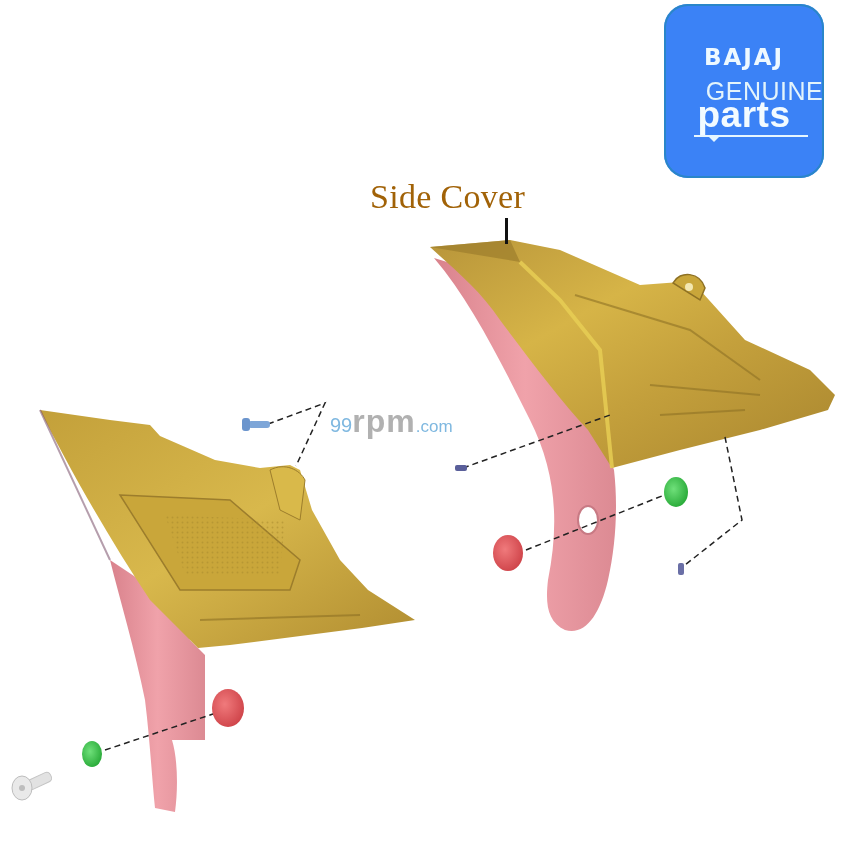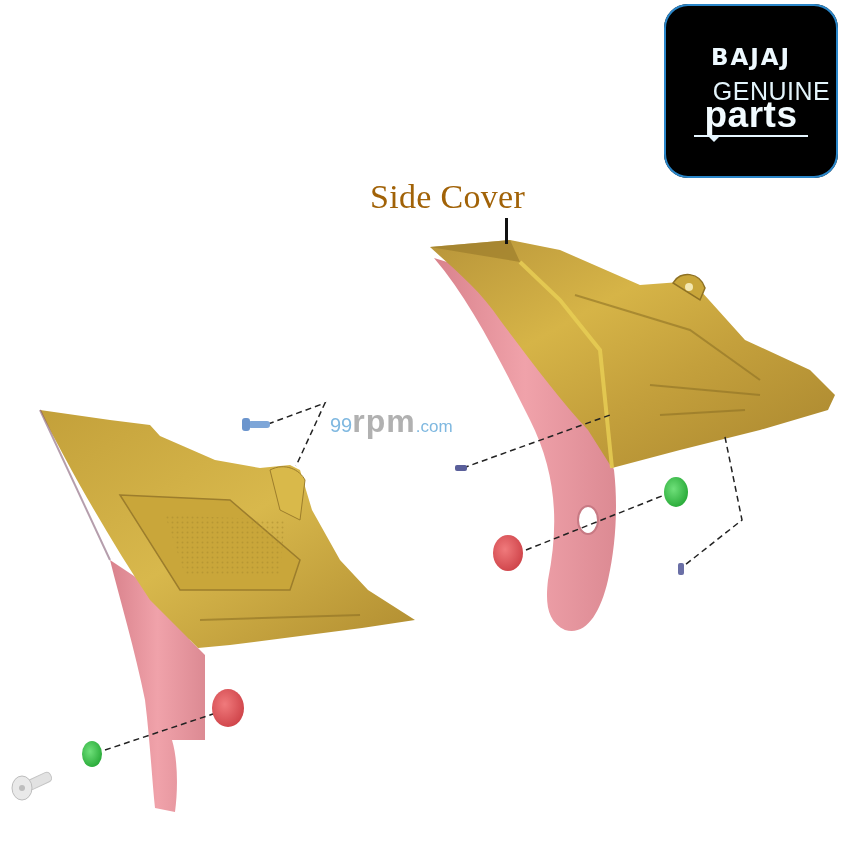--- a/index.html
+++ b/index.html
@@ -1,20 +1,20 @@
 <!DOCTYPE html>
 <html><head>
   <meta charset="utf-8">
   <style>
     html, body { margin: 0; padding: 0; background: #ffffff; }
     body { width: 842px; height: 842px; position: relative; overflow: hidden; font-family: "Liberation Sans", sans-serif; }
     .stage { position: absolute; left: 0; top: 0; width: 842px; height: 842px; }
     .logo {
-      position: absolute; left: 664px; top: 4px; width: 174px; height: 174px;
-      background: #000000; border-radius: 24px;
+      position: absolute; left: 664px; top: 4px; width: 160px; height: 174px;
+      background: #3b82f6; border-radius: 24px;
       box-shadow: inset 0 0 0 2px #2a86c9;
       color: #e6f6ff; text-align: center;
     }
     .logo .brand { position: absolute; left: 0; right: 0; top: 40px; font-family: "DejaVu Sans", sans-serif; font-weight: bold; font-size: 23px; letter-spacing: 2px; color: #eef9ff; }
     .logo .genuine { position: absolute; left: 0; right: 0; top: 73px; font-size: 25px; color: #e3f4fb; letter-spacing: 0.5px; margin-left: 41px; }
     .logo .parts { position: absolute; left: 0; right: 0; top: 90px; font-size: 37px; font-weight: bold; color: #f2fbff; letter-spacing: 0.5px; }
     .logo .underline { position: absolute; left: 30px; width: 114px; top: 131px; height: 2px; background: #e6f6ff; }
     .logo .arrow { position: absolute; left: 44px; top: 132px; width: 0; height: 0; border-left: 6px solid transparent; border-right: 6px solid transparent; border-top: 6px solid #e6f6ff; }
     .title-label {
       position: absolute; left: 370px; top: 178px; font-family: Liberation Serif, serif;

